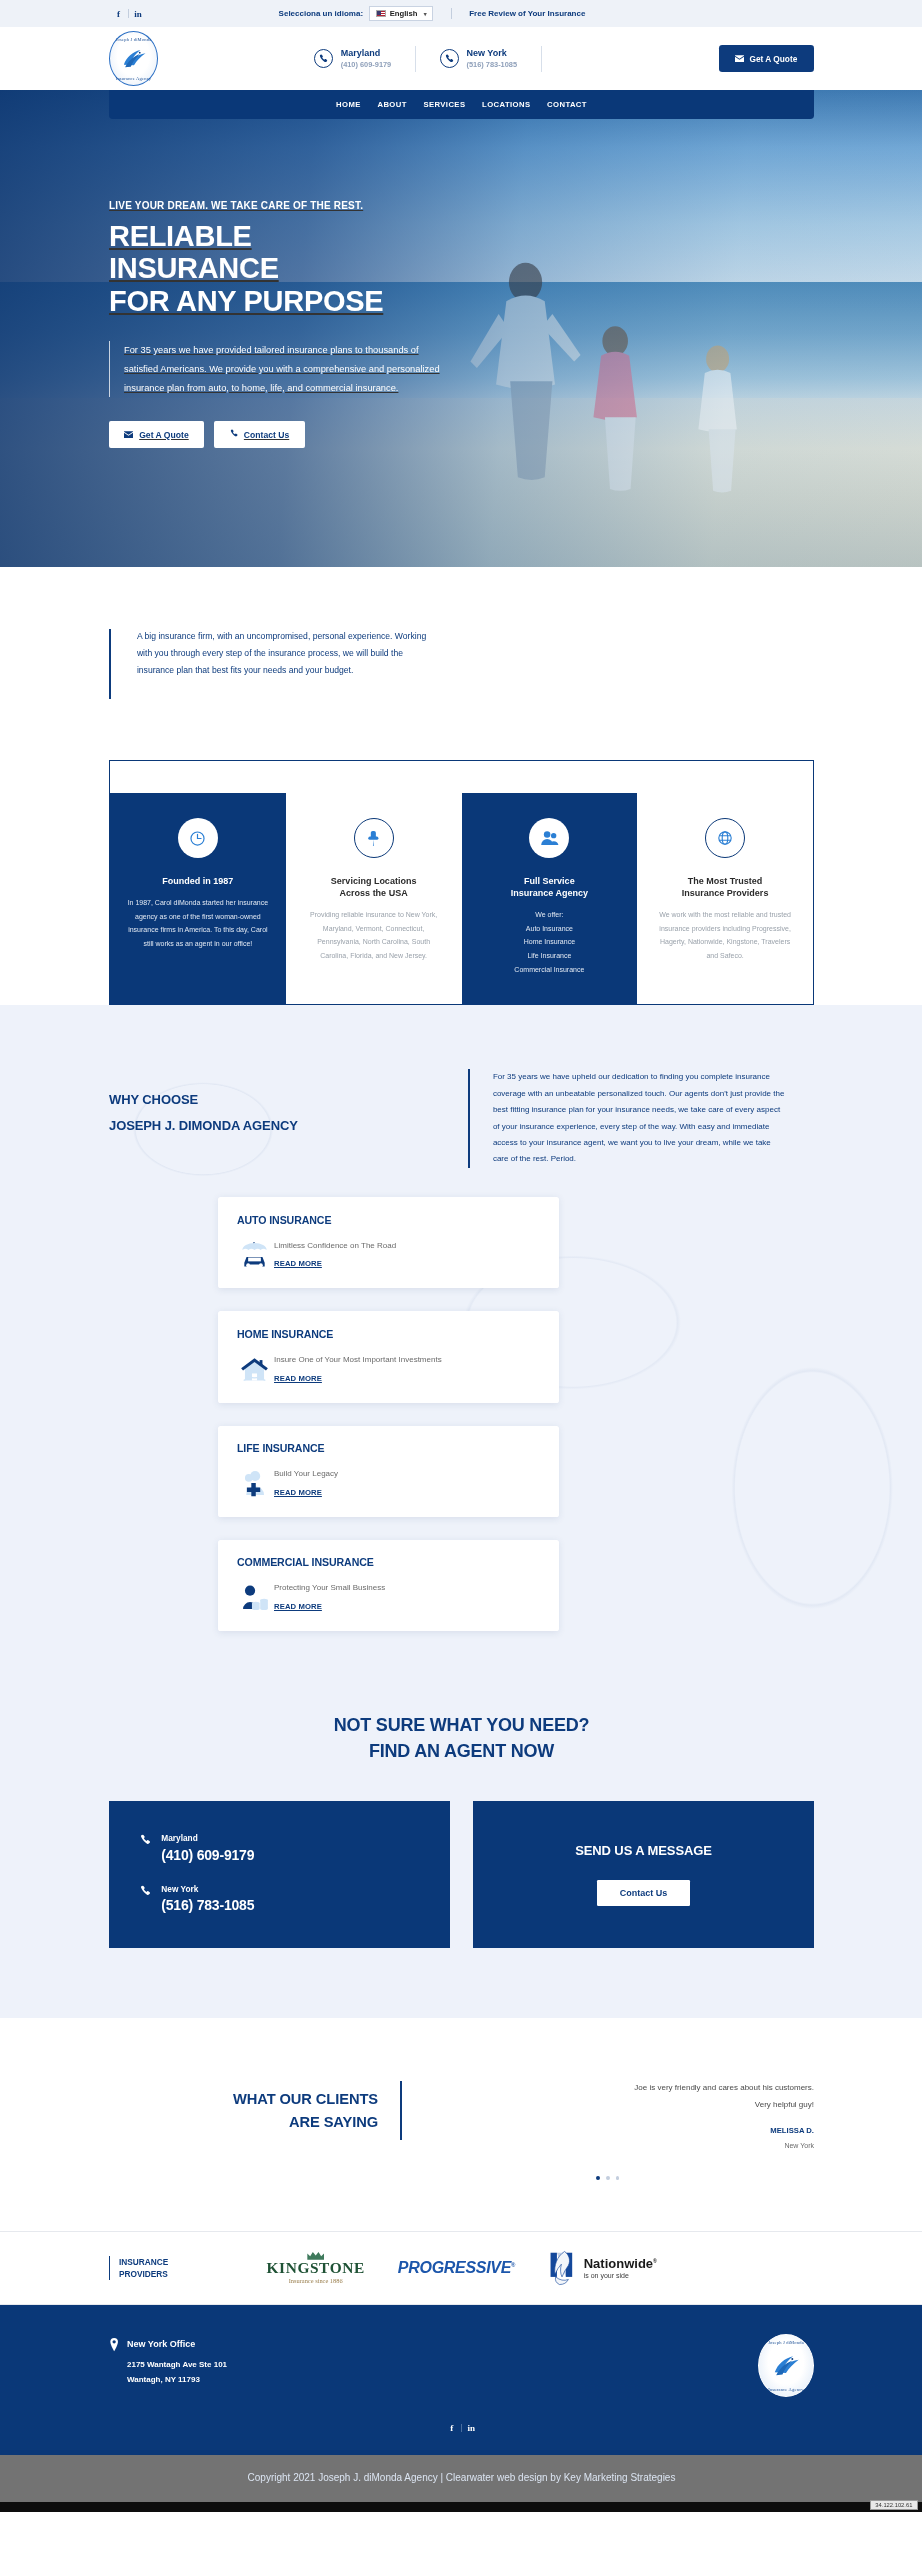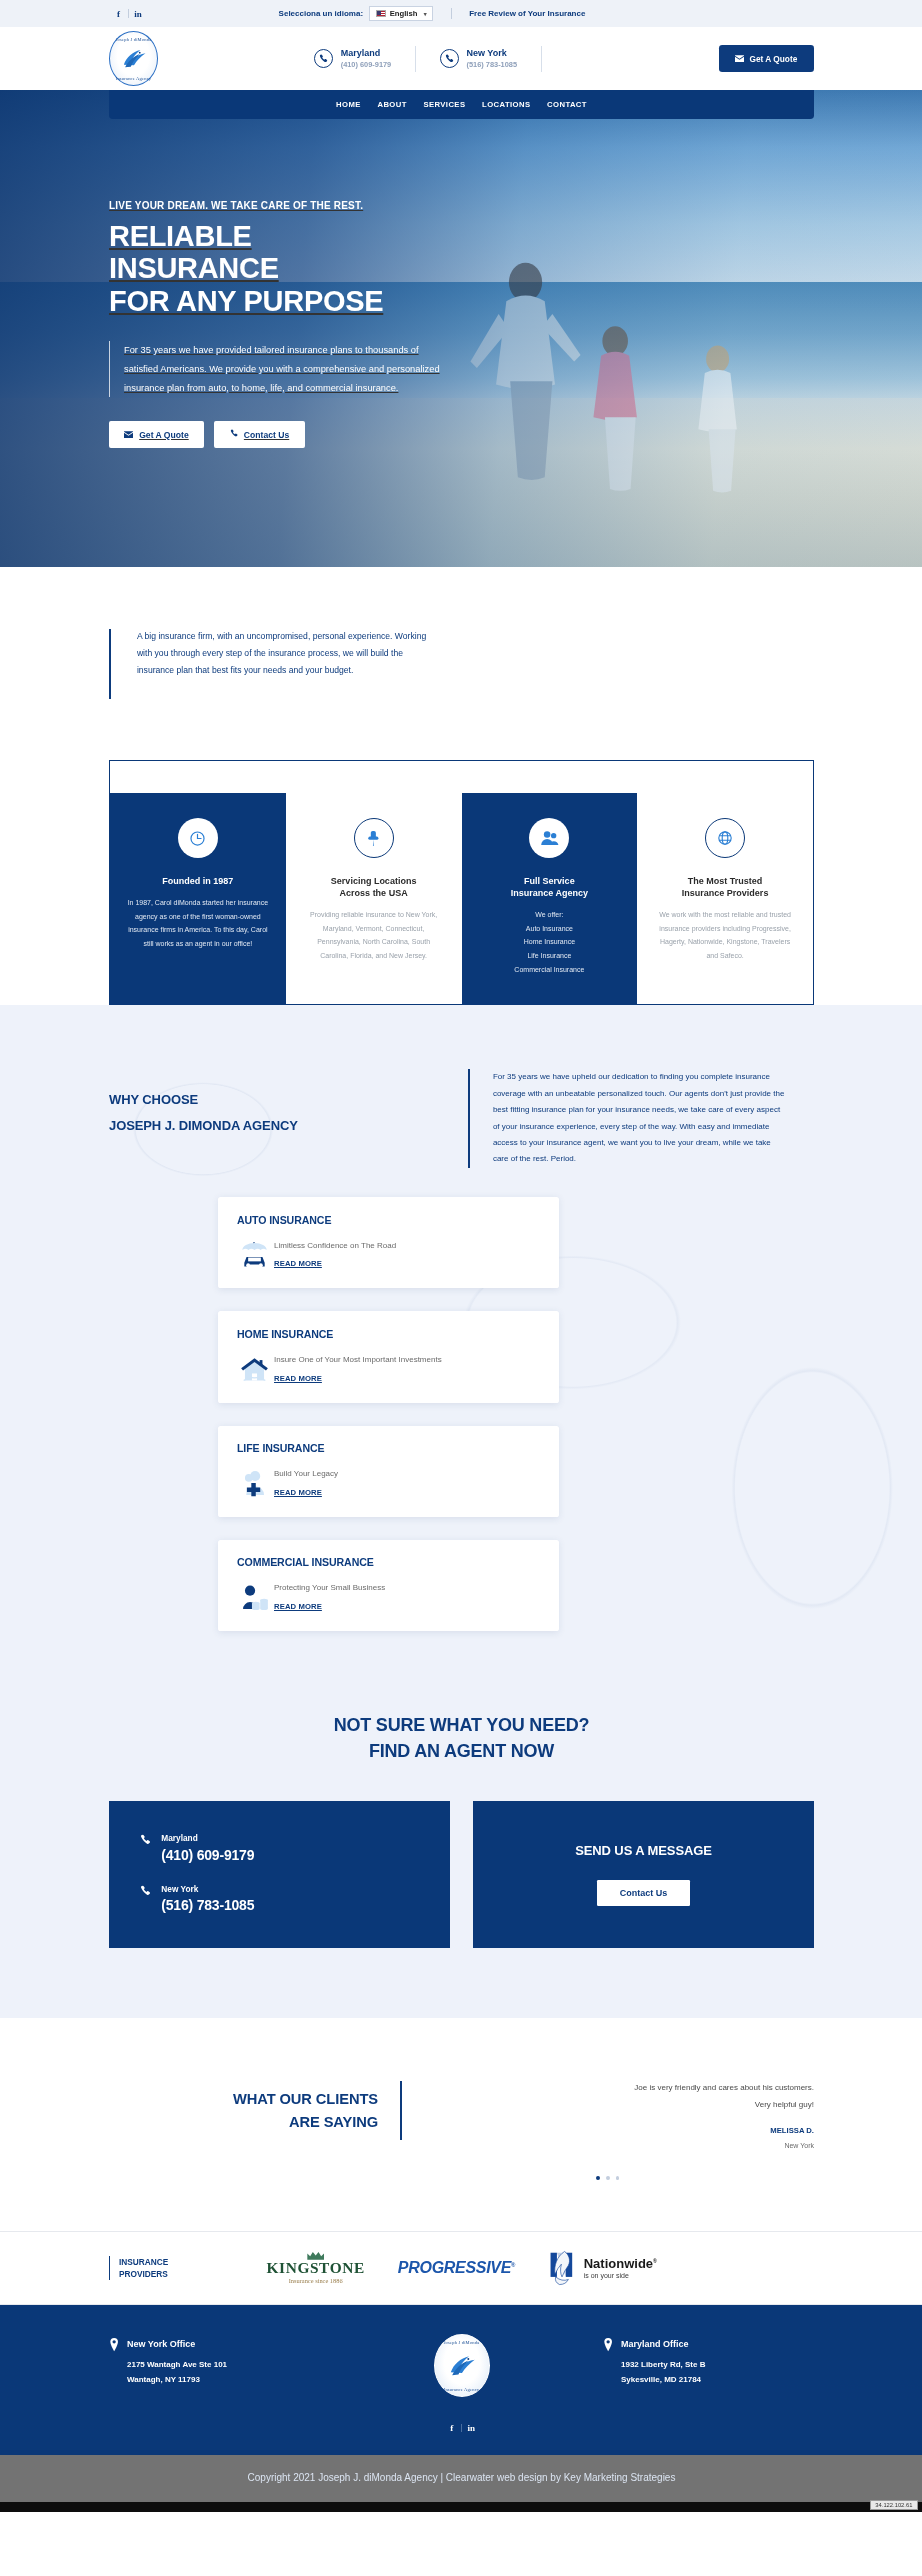--- a/index.html
+++ b/index.html
@@ -755,33 +755,20 @@
         <div class="logo-oval"></div>
         <div class="logo-text-top">Joseph J diMonda</div>
         <svg class="logo-eagle" viewBox="0 0 44 42" style="width:31px;height:29.5px">
           <path d="M6 30 C10 18 20 10 32 7 C26 12 22 16 20 21 C26 16 33 13 40 12 C32 18 26 24 22 31 Z" fill="#2b7fd4"></path>
           <path d="M8 34 C13 24 21 17 31 13 C25 19 20 25 17 33 Z" fill="#1e68b8"></path>
           <circle cx="31" cy="11" r="1.4" fill="#0d3b7d"></circle>
         </svg>
         <div class="logo-text-bot">Insurance Agency</div>
       </div>
 
-      <div class="office r">
-        <span class="pin">
-          <svg width="10.3" height="14" viewBox="0 0 16 22" fill="#fff">
-              <path d="M8 0 a6 6 0 0 0-6 6 c0 5 6 15 6 15 s6-10 6-15 a6 6 0 0 0-6-6 Z"></path>
-              <circle cx="8" cy="6" r="2.6" fill="#0a3878"></circle>
-            </svg>
-        </span>
-        <span class="off-txt">
-          <span class="t" style="display:block">Maryland Office</span>
-          <span class="a" style="display:block">1932 Liberty Rd, Ste B</span>
-          <span class="a" style="display:block">Sykesville, MD 21784</span>
-        </span>
-      </div>
 
     </div>
 
     <div class="foot-social">
       <span class="ico">f</span>
       <span class="sep"></span>
       <span class="ico">in</span>
     </div>
   </div>
 

